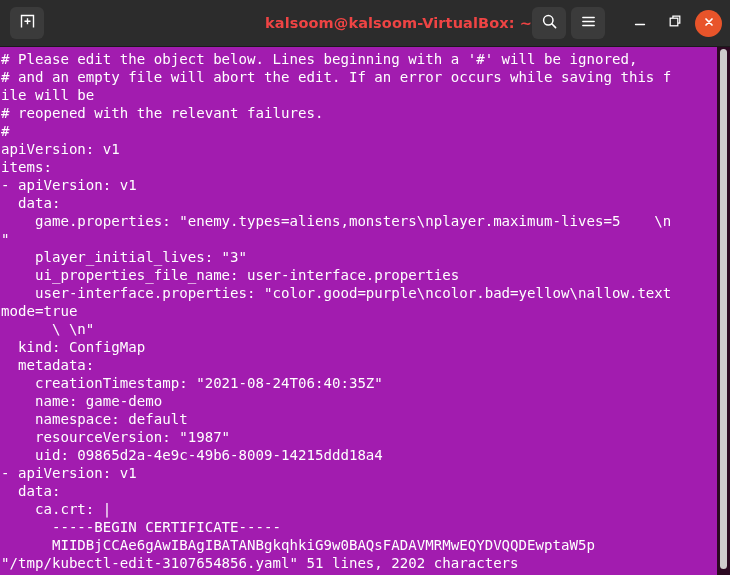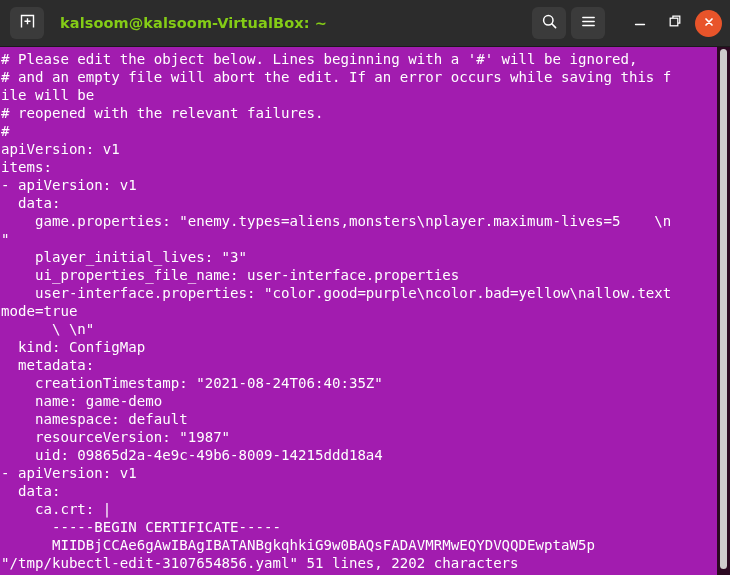--- a/index.html
+++ b/index.html
@@ -32,29 +32,29 @@
     border-radius: 6px;
     display: flex;
     align-items: center;
     justify-content: center;
     flex: 0 0 auto;
   }
   .tb-btn.framed { background: #3b3b3b; }
   .tb-left { margin-left: 4px; }
   .tb-title {
     flex: 1 1 auto;
-    text-align: left;
-    color: #84cc16;
+    text-align: right;
+    color: #ef4444;
     font-family: "DejaVu Sans", "Liberation Sans", sans-serif;
     font-size: 14.5px;
     font-weight: bold;
     letter-spacing: 0.1px;
     white-space: nowrap;
     overflow: hidden;
-    padding-left: 16px;
+    padding-left: 24px;
   }
   .tb-right {
     display: flex;
     align-items: center;
     gap: 5px;
     flex: 0 0 auto;
   }
   .tb-gap { width: 10px; }
   .tb-win {
     width: 30px;

